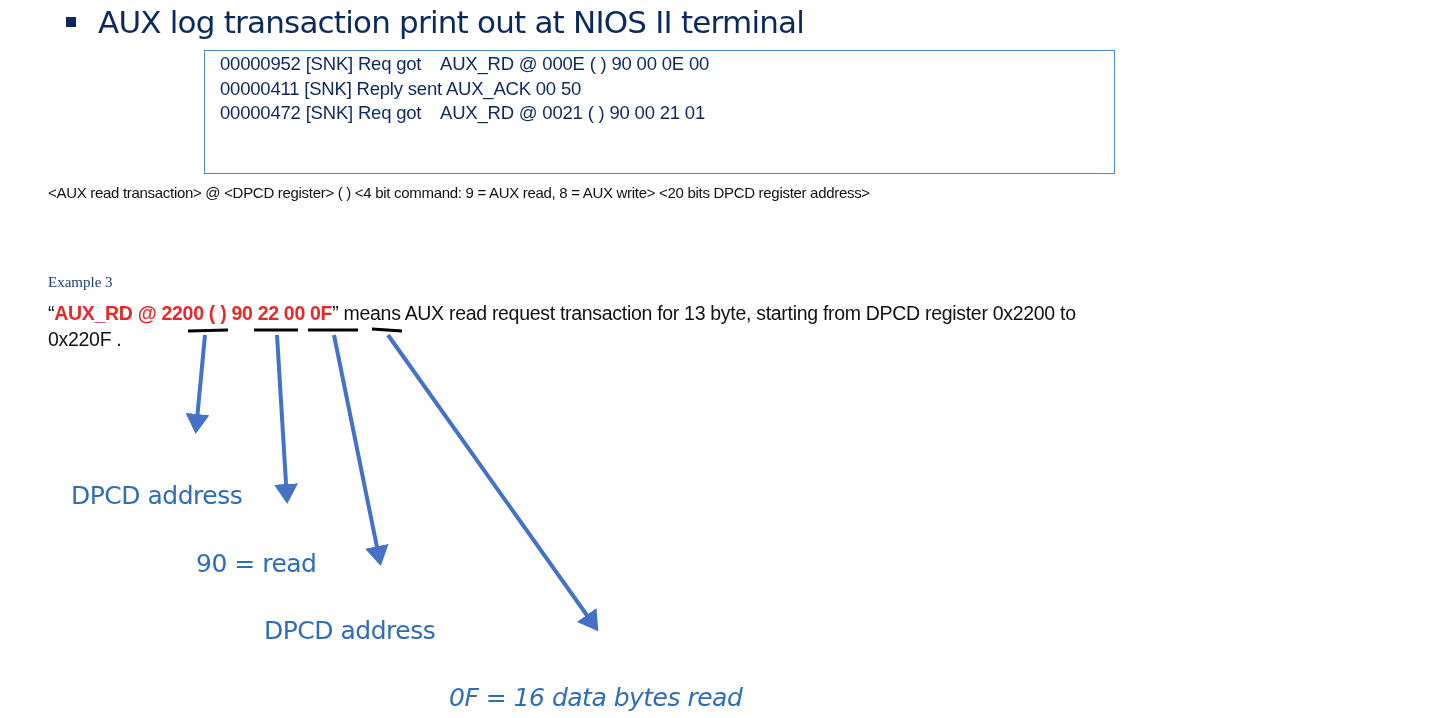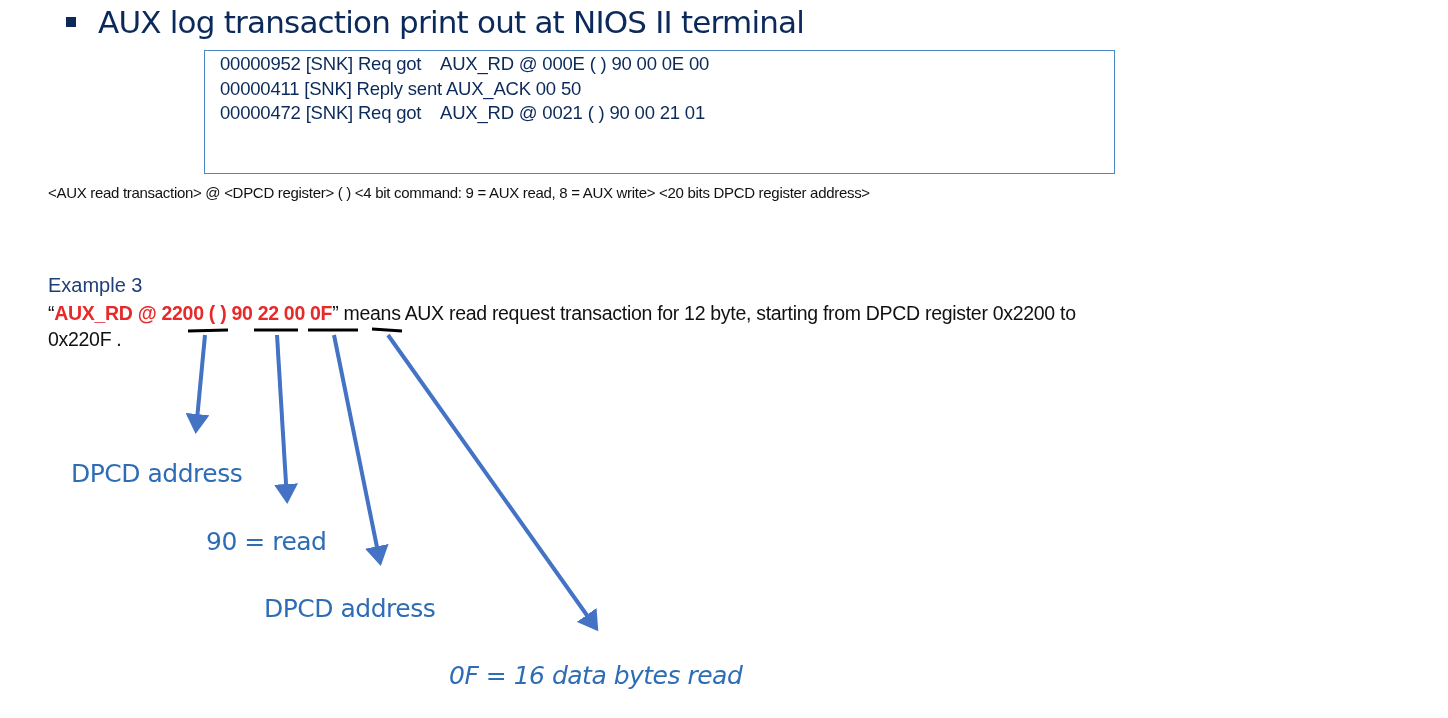--- a/index.html
+++ b/index.html
@@ -9,46 +9,46 @@
            font-family:"DejaVu Sans", sans-serif; letter-spacing:-0.8px; white-space:nowrap; }
   .bullet { display:inline-block; width:10px; height:10px; background:#0b2a5b;
             margin-right:22px; vertical-align:middle; position:relative; top:-3px; }
   .logbox { position:absolute; left:204px; top:50px; width:911px; height:124px;
             border:1.5px solid #4a86c8; box-sizing:border-box; padding:1px 0 0 15px; }
   .logline { font-size:18.5px; color:#0b2a5b; line-height:24.5px; white-space:pre;
              font-family:"Liberation Sans", sans-serif; letter-spacing:-0.2px; }
   .red { color:#e8292a; font-weight:bold; }
   .desc { position:absolute; left:48px; top:180px; font-size:15px; color:#111;
           line-height:26px; white-space:nowrap; letter-spacing:-0.3px; }
-  .example-label { position:absolute; left:48px; top:274px; font-size:20px; color:#1f3e7a; }
+  .example-label { position:absolute; left:48px; top:274px; font-size:15px; color:#1f3e7a;font-family:Liberation Serif, serif; }
   .example { position:absolute; left:48px; top:300px; font-size:19.5px; color:#111;
              line-height:26px; white-space:nowrap; letter-spacing:-0.3px; }
   .annot { position:absolute; font-size:25px; color:#2e6db5;
-           font-family:"DejaVu Sans", sans-serif; white-space:nowrap; letter-spacing:-0.5px; }
+           font-family:"DejaVu Sans", sans-serif; white-space:nowrap; letter-spacing:-0.5px;margin-top:22px; }
   svg.arrows { position:absolute; left:0; top:0; width:1448px; height:718px; pointer-events:none; }
 </style>
 </head>
 <body>
 
 <div class="title"><span class="bullet"></span><span>AUX log transaction print out at NIOS II terminal</span></div>
 
 <div class="logbox">
   <div class="logline"><span>00000952 [SNK] Req got    </span><span>AUX_RD @ 000E ( ) 90 00 0E 00</span></div>
   <div class="logline"><span>00000411 [SNK] Reply sent </span><span>AUX_ACK 00 50</span></div>
   <div class="logline"><span>00000472 [SNK] Req got    </span><span>AUX_RD @ 0021 ( ) 90 00 21 01</span></div>
 </div>
 
 <div class="desc">
   <div>&lt;AUX read transaction&gt; @ &lt;DPCD register&gt; ( ) &lt;4 bit command: 9 = AUX read, 8 = AUX write&gt; &lt;20 bits DPCD register address&gt;</div>
 </div>
 
 <div class="example-label">Example 3</div>
 
 <div class="example">
-  <div><span>“</span><span class="red">AUX_RD @ 2200 ( ) 90 22 00 0F</span><span>”</span><span> means AUX  read request transaction for 12 byte, starting from DPCD register 0x2200 to</span></div>
+  <div><span>“</span><span class="red">AUX_RD @ 2200 ( ) 90 22 00 0F</span><span>”</span><span> means AUX  read request transaction for 13 byte, starting from DPCD register 0x2200 to</span></div>
   <div>0x220F .</div>
 </div>
 
 <svg class="arrows" viewBox="0 0 1448 718">
   <defs>
     <marker id="ah" markerWidth="6" markerHeight="6" refX="4" refY="3" orient="auto" markerUnits="strokeWidth">
       <path d="M0,0 L5,3 L0,6 z" fill="#4472c4"></path>
     </marker>
   </defs>
 
@@ -60,15 +60,15 @@
   </g>
   <g stroke="#4472c4" stroke-width="4" fill="none">
     <line x1="205" y1="335" x2="196" y2="430" marker-end="url(#ah)"></line>
     <line x1="277" y1="335" x2="287" y2="500" marker-end="url(#ah)"></line>
     <line x1="334" y1="335" x2="380" y2="562" marker-end="url(#ah)"></line>
     <line x1="388" y1="335" x2="596" y2="628" marker-end="url(#ah)"></line>
   </g>
 </svg>
 
 <div class="annot" style="left:71px; top:459px;">DPCD address</div>
-<div class="annot" style="left:206px; top:527px;">90 = read</div>
+<div class="annot" style="left:196px; top:527px;">90 = read</div>
 <div class="annot" style="left:264px; top:594px;">DPCD address</div>
 <div class="annot" style="left:449px; top:661px;font-style:italic;">0F = 16 data bytes read</div>
 
 </body></html>

